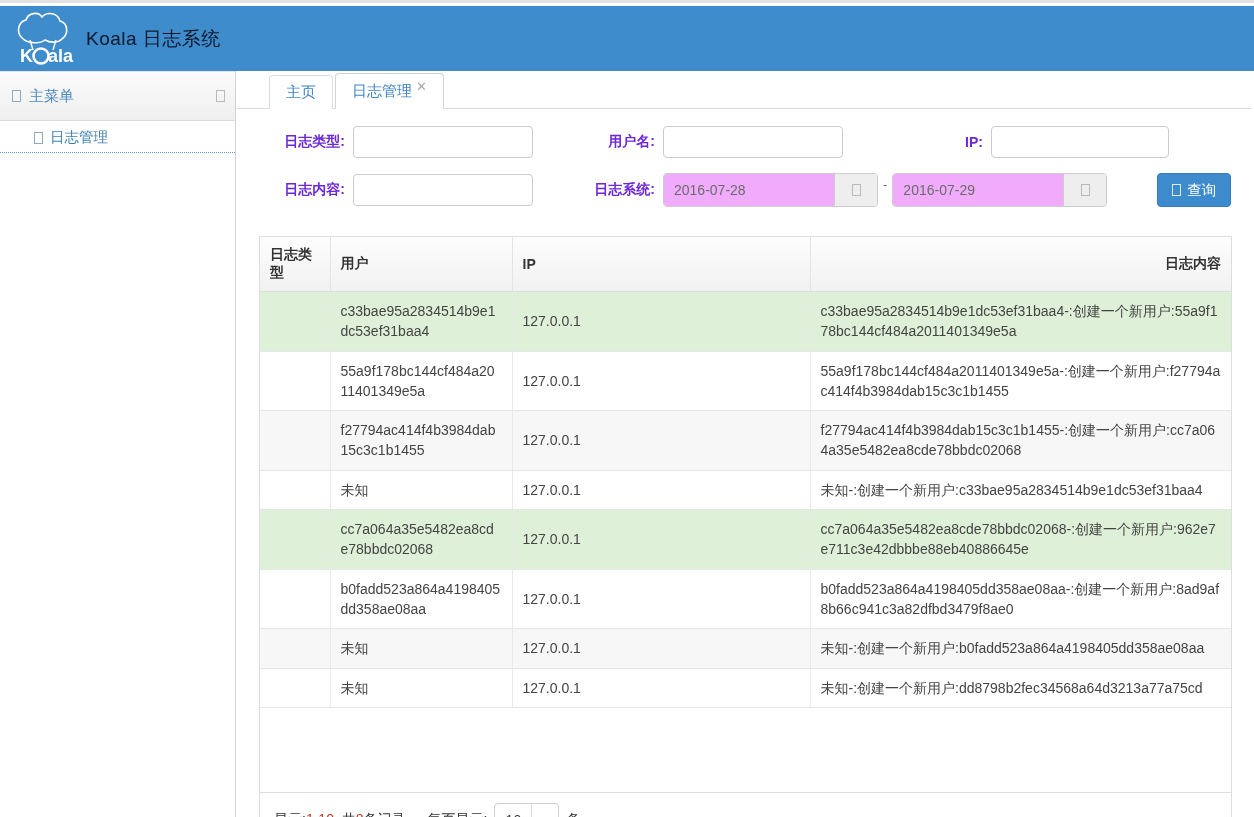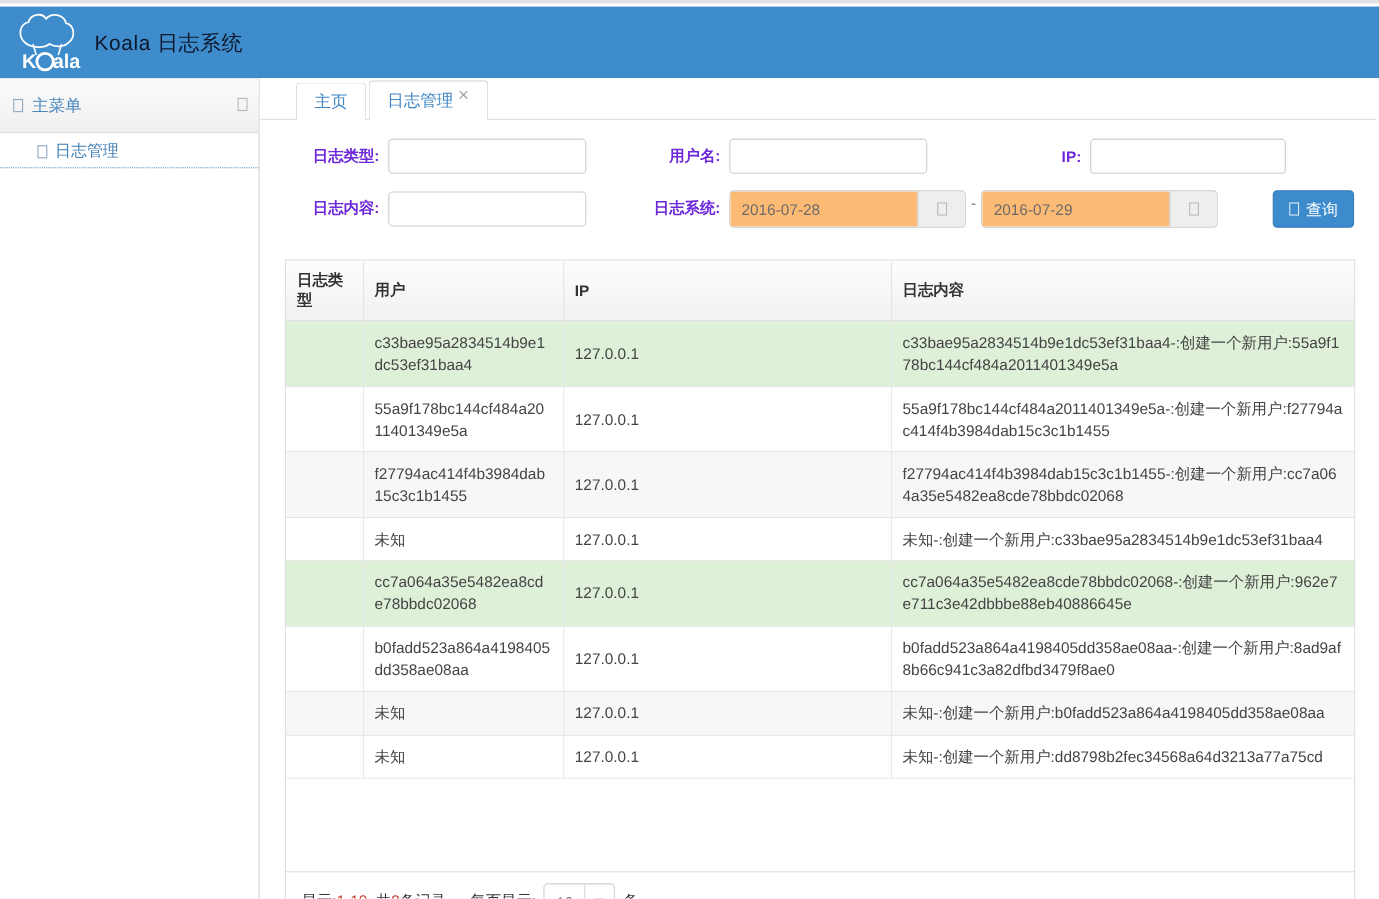--- a/index.html
+++ b/index.html
@@ -214,21 +214,21 @@
     overflow: hidden;
     background: #fff;
   }
   .date-ctl input {
     width: 150px;
     border: none;
     outline: none;
     padding: 0 10px;
     font-size: 14px;
     color: #6b6b6b;
-    background: #fdba74;
+    background: #f0abfc;
     font-family: "Liberation Sans", sans-serif;
   }
   .date-btn {
     width: 42px;
     background: #eeeeee;
     border-left: 1px solid #cccccc;
     display: flex;
     align-items: center;
     justify-content: center;
   }
@@ -275,21 +275,21 @@
     border-bottom: 1px solid #dddddd;
     border-right: 1px solid #e3e3e3;
     color: #333;
     font-weight: bold;
     text-align: left;
     padding: 9px 10px;
     height: 46px;
     vertical-align: middle;
     box-sizing: border-box;
   }
-  table.grid th:last-child { border-right: none; }
+  table.grid th:last-child { border-right: none; text-align: right; }
   table.grid td {
     border-bottom: 1px solid #e6e6e6;
     border-right: 1px solid #e9e9e9;
     padding: 9px 10px;
     color: #444;
     vertical-align: middle;
     word-break: break-all;
     line-height: 1.45;
     box-sizing: border-box;
   }

